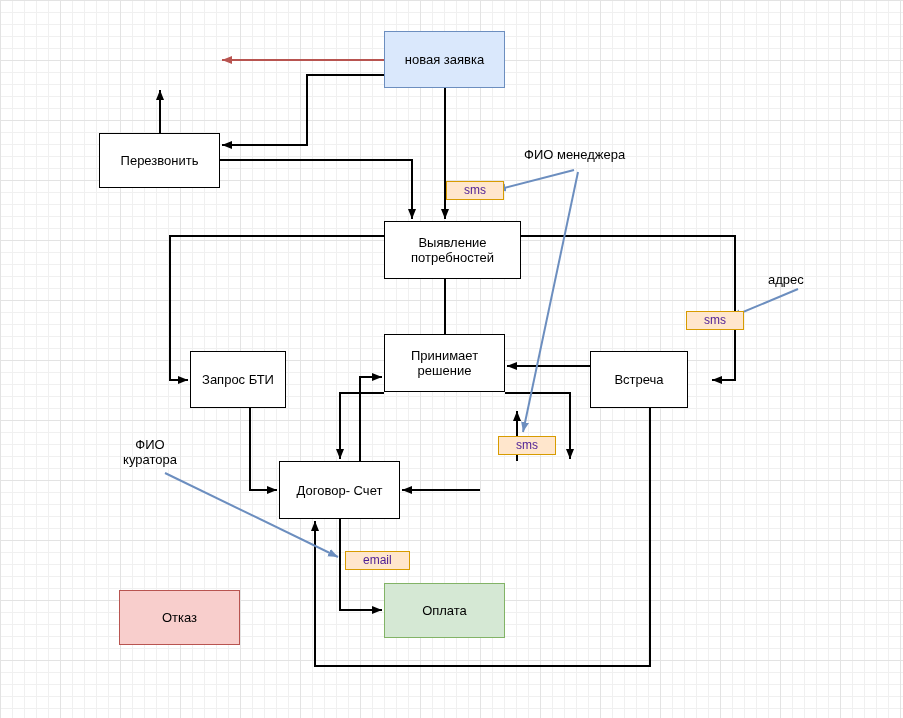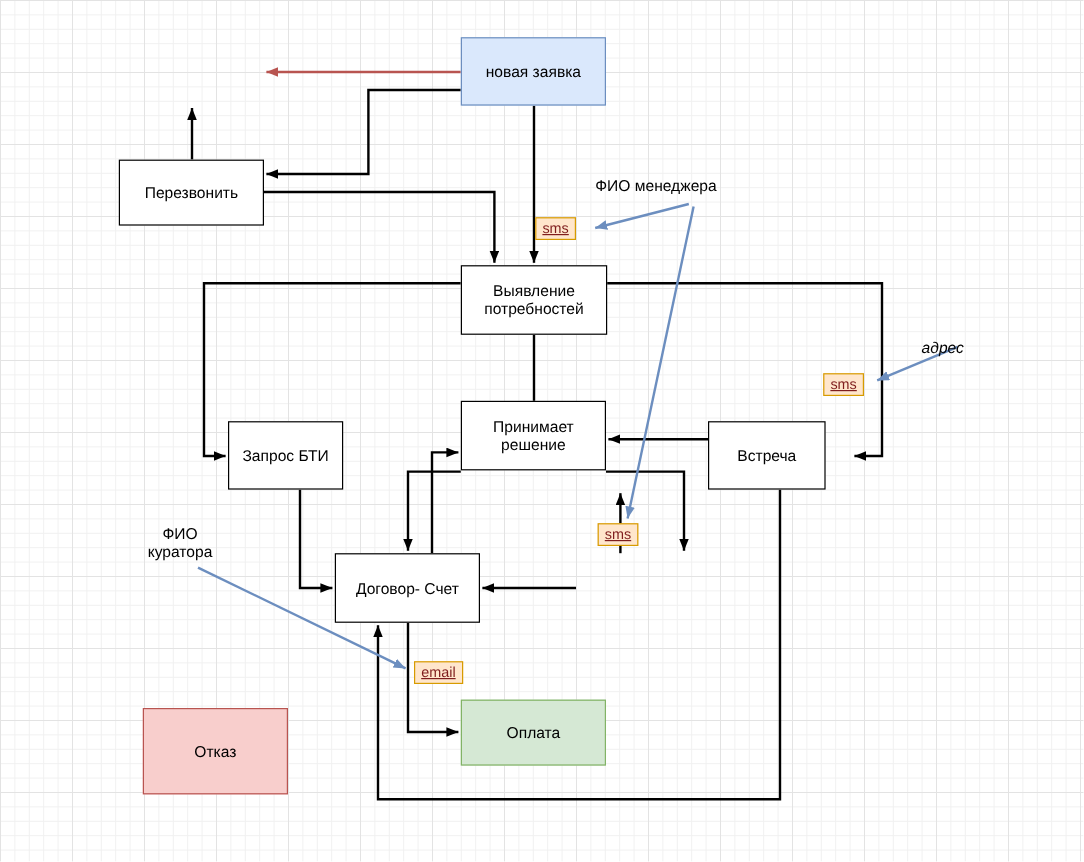--- a/index.html
+++ b/index.html
@@ -26,22 +26,22 @@
     display:flex; align-items:center; justify-content:center;
     text-align:center; font-size:13px; color:#000000; padding:2px 4px;
   }
   .node.white  { background:#ffffff; border:1px solid #000000; }
   .node.blue   { background:#dae8fc; border:1px solid #6c8ebf; }
   .node.redbox { background:#f8cecc; border:1px solid #b85450; }
   .node.green  { background:#d5e8d4; border:1px solid #82b366; }
   .tag {
     position:absolute; box-sizing:border-box;
     background:#ffe6cc; border:1px solid #d79b00;
-    font-size:12px; color:#7f1d1d;
-    height:19px; line-height:17px; padding:0 5px;text-decoration:underline;
+    font-size:12px; color:#4c1d95;
+    height:19px; line-height:17px; padding:0 17px;
   }
   .note { position:absolute; font-size:13px; color:#000000; }
   .note.center { text-align:center; }
 </style>
 </head>
 <body>
 
 <div class="canvas">
 
   <svg class="edges" width="903" height="718">
@@ -76,30 +76,30 @@
     <path class="e eb" d="M650 408 L650 666 L315 666 L315 521" marker-end="url(#ab)"></path>
 
     <path class="e ebl" d="M574 170 L496 190" marker-end="url(#abl)"></path>
     <path class="e ebl" d="M578 172 L523 432" marker-end="url(#abl)"></path>
     <path class="e ebl" d="M798 289 L731 317" marker-end="url(#abl)"></path>
     <path class="e ebl" d="M165 473 L338 557" marker-end="url(#abl)"></path>
   </svg>
 
   <div class="node blue" style="left:384px;top:31px;width:121px;height:57px;">новая заявка</div>
   <div class="node white" style="left:99px;top:133px;width:121px;height:55px;">Перезвонить</div>
-  <div class="node white" style="left:384px;top:221px;width:122px;height:58px;">Выявление потребностей</div>
+  <div class="node white" style="left:384px;top:221px;width:137px;height:58px;">Выявление потребностей</div>
   <div class="node white" style="left:190px;top:351px;width:96px;height:57px;">Запрос БТИ</div>
   <div class="node white" style="left:384px;top:334px;width:121px;height:58px;">Принимает решение</div>
   <div class="node white" style="left:590px;top:351px;width:98px;height:57px;">Встреча</div>
   <div class="node white" style="left:279px;top:461px;width:121px;height:58px;">Договор- Счет</div>
   <div class="node green" style="left:384px;top:583px;width:121px;height:55px;">Оплата</div>
-  <div class="node redbox" style="left:119px;top:590px;width:121px;height:72px;">Отказ</div>
+  <div class="node redbox" style="left:119px;top:590px;width:121px;height:55px;">Отказ</div>
 
   <div class="tag" style="left:446px;top:181px;">sms</div>
   <div class="tag" style="left:686px;top:311px;">sms</div>
   <div class="tag" style="left:498px;top:436px;">sms</div>
   <div class="tag" style="left:345px;top:551px;">email</div>
 
-  <div class="note" style="left:496px;top:147px;">ФИО менеджера</div>
-  <div class="note" style="left:768px;top:282px;font-style:italic;">адрес</div>
+  <div class="note" style="left:524px;top:147px;">ФИО менеджера</div>
+  <div class="note" style="left:768px;top:272px;">адрес</div>
   <div class="note center" style="left:112px;top:437px;width:76px;">ФИО куратора</div>
 
 </div>
 
 </body></html>

